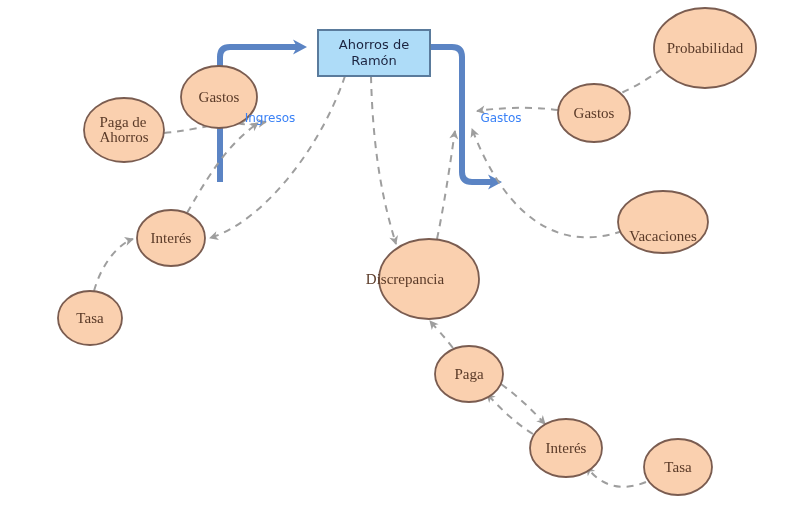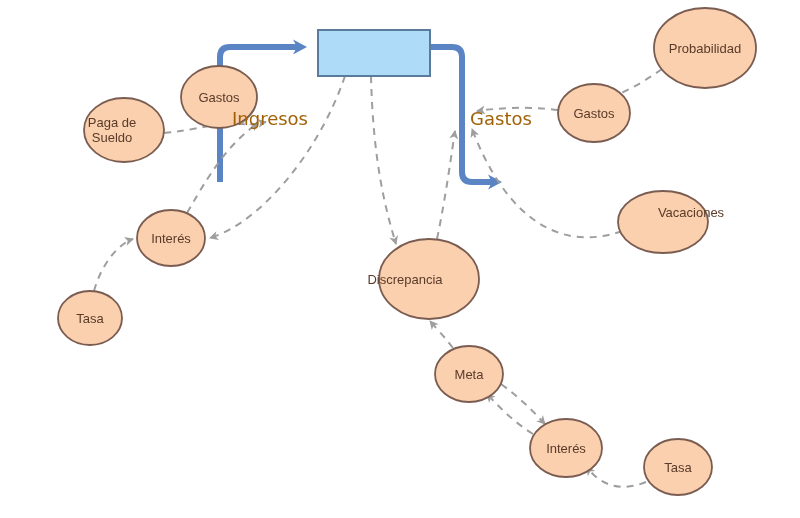--- a/index.html
+++ b/index.html
@@ -3,43 +3,43 @@
 <meta charset="utf-8">
 <title>Diagrama Causal</title>
 <style>
   html,body{margin:0;padding:0;background:#ffffff;}
   body{width:800px;height:518px;overflow:hidden;
        font-family:"DejaVu Sans","Liberation Sans",sans-serif;}
   #canvas{position:relative;width:800px;height:518px;background:#fff;}
   #canvas svg{position:absolute;left:0;top:0;width:800px;height:518px;}
   .node-label{
     position:absolute;
-    text-align:center;
+    text-align:left;
     color:#5A3A28;
-    font-family:Liberation Sans, sans-serif;
-    font-size:13px;
+    font-family:Liberation Serif, serif;
+    font-size:15px;
     line-height:15px;
     pointer-events:none;
     white-space:nowrap;
     transform:translate(-50%,-50%);
   }
   .stock-label{
     position:absolute;
     text-align:center;
     color:#1c2440;
     font-size:13px;
     line-height:16px;
     transform:translate(-50%,-50%);
     white-space:nowrap;
   }
   .flow-label{
     position:absolute;
     text-align:center;
-    color:#a16207;
-    font-size:18px;
+    color:#3b82f6;
+    font-size:12px;
     transform:translate(-50%,-50%);
     white-space:nowrap;
   }
 </style>
 </head>
 <body>
 
 <div id="canvas">
 
   <svg viewBox="0 0 800 518">
@@ -88,32 +88,36 @@
       <ellipse cx="663" cy="222" rx="45" ry="31" fill="#FAD0AF" stroke="#7A5C50" stroke-width="1.8"></ellipse>
       <ellipse cx="429" cy="279" rx="50" ry="40" fill="#FAD0AF" stroke="#7A5C50" stroke-width="1.8"></ellipse>
       <ellipse cx="469" cy="374" rx="34" ry="28" fill="#FAD0AF" stroke="#7A5C50" stroke-width="1.8"></ellipse>
       <ellipse cx="566" cy="448" rx="36" ry="29" fill="#FAD0AF" stroke="#7A5C50" stroke-width="1.8"></ellipse>
       <ellipse cx="678" cy="467" rx="34" ry="28" fill="#FAD0AF" stroke="#7A5C50" stroke-width="1.8"></ellipse>
     </g>
 
     <rect x="318" y="30" width="112" height="46" fill="#AEDCF8" stroke="#5A7B9C" stroke-width="2"></rect>
   </svg>
 
+  <div class="stock-label" style="left:374px;top:53px;">
+    <div>Ahorros de</div>
+    <div>Ramón</div>
+  </div>
 
   <div class="flow-label" style="left:270px;top:118px;">Ingresos</div>
   <div class="flow-label" style="left:466px;top:118px;margin-left:35px;">Gastos</div>
 
-  <div class="node-label" style="left:112px;top:130px;">
+  <div class="node-label" style="left:124px;top:130px;">
     <div>Paga de</div>
-    <div>Sueldo</div>
+    <div>Ahorros</div>
   </div>
   <div class="node-label" style="left:219px;top:97px;">Gastos</div>
   <div class="node-label" style="left:171px;top:238px;">Interés</div>
   <div class="node-label" style="left:90px;top:318px;">Tasa</div>
   <div class="node-label" style="left:594px;top:113px;">Gastos</div>
   <div class="node-label" style="left:705px;top:48px;">Probabilidad</div>
-  <div class="node-label" style="left:663px;top:212px;margin-left:28px;">Vacaciones</div>
+  <div class="node-label" style="left:663px;top:236px;">Vacaciones</div>
   <div class="node-label" style="left:405px;top:279px;">Discrepancia</div>
-  <div class="node-label" style="left:469px;top:374px;">Meta</div>
+  <div class="node-label" style="left:469px;top:374px;">Paga</div>
   <div class="node-label" style="left:566px;top:448px;">Interés</div>
   <div class="node-label" style="left:678px;top:467px;">Tasa</div>
 
 </div>
 
 </body></html>

